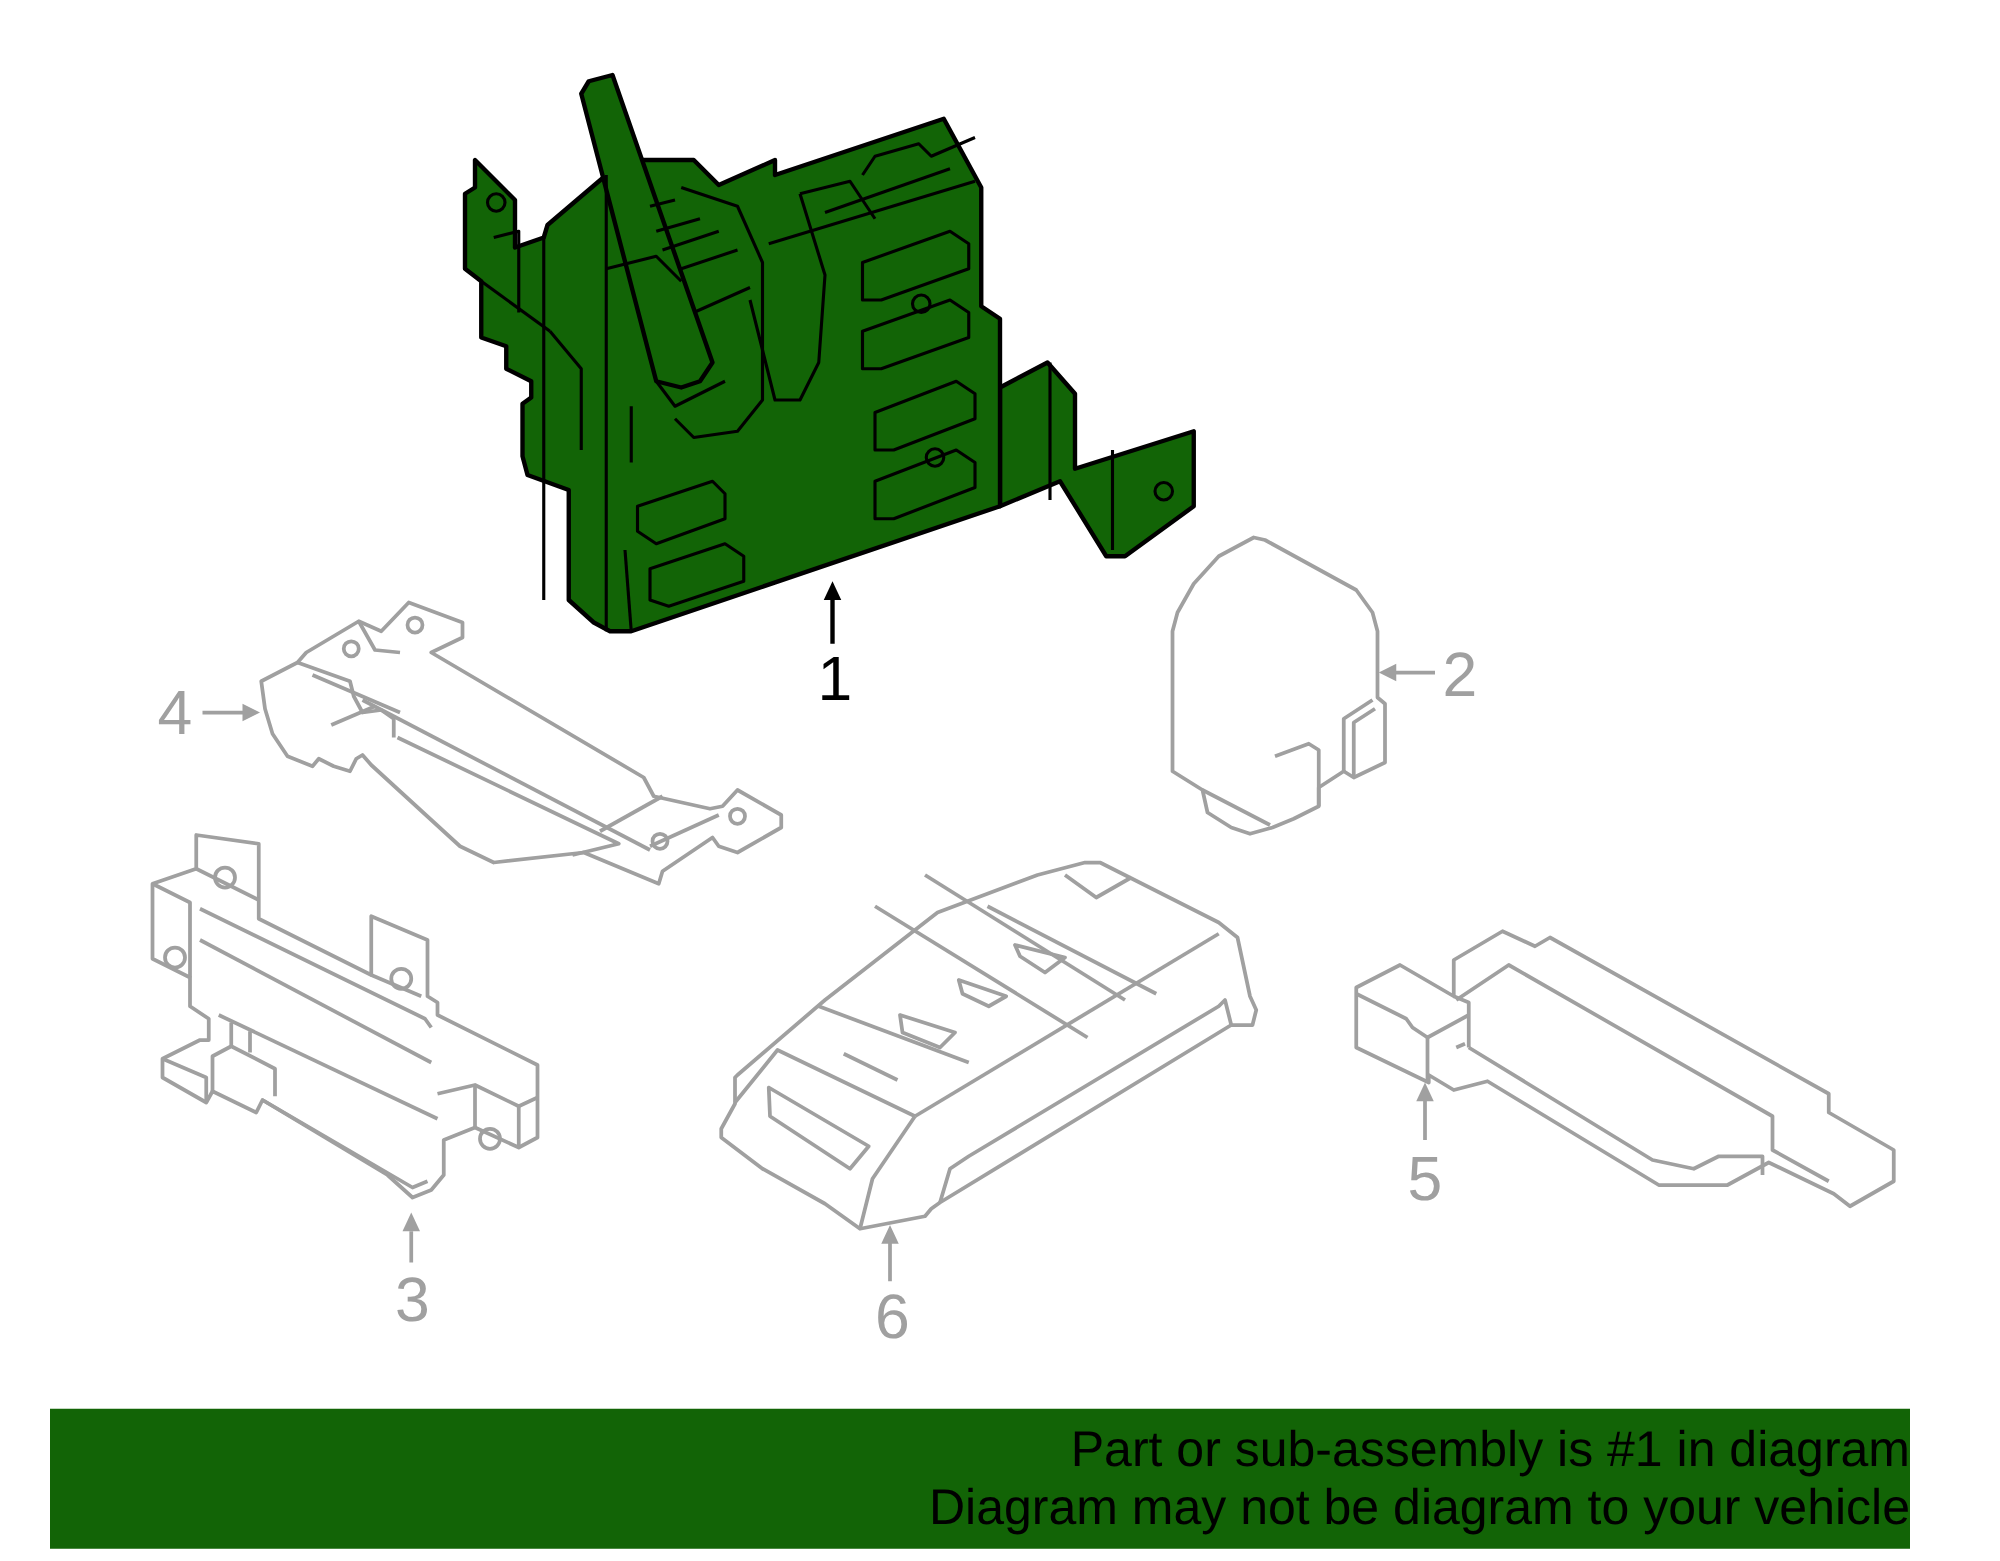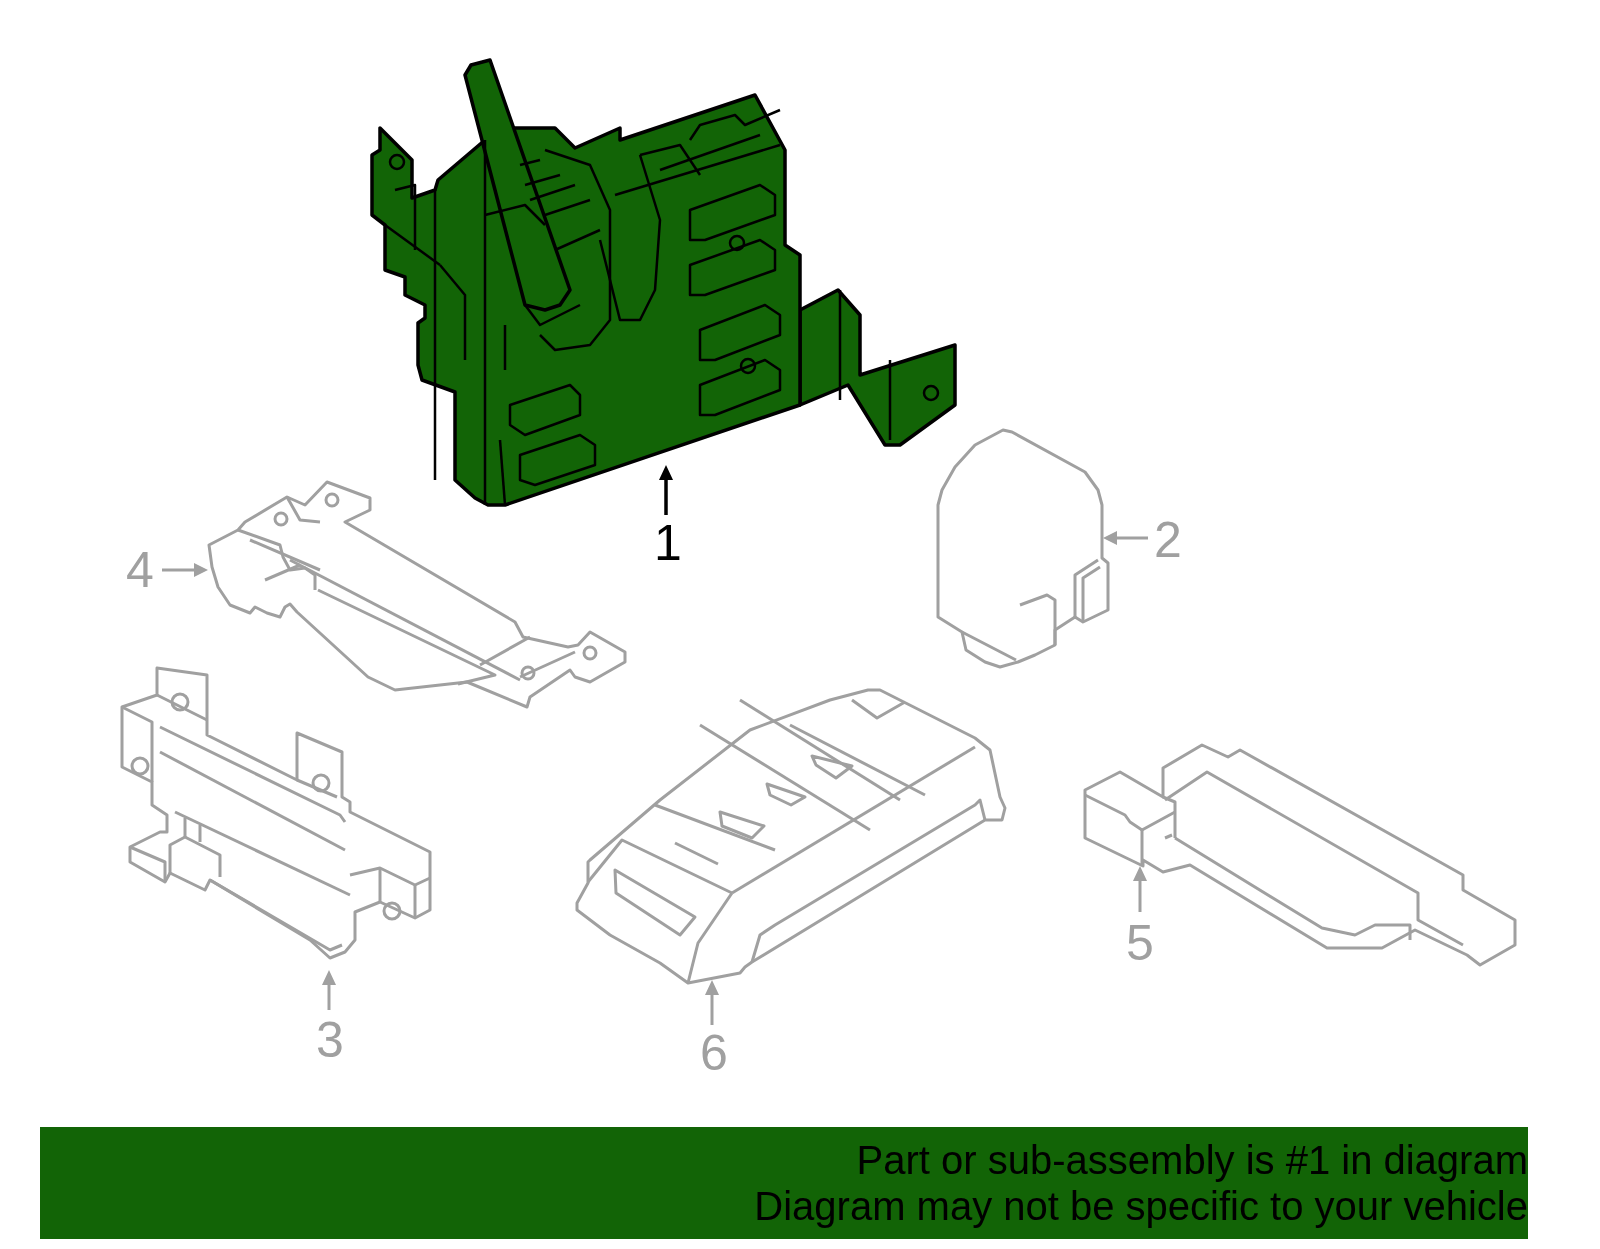--- a/index.html
+++ b/index.html
@@ -168,14 +168,14 @@
   <div class="callout highlight" style="left:654px; top:518px;">1</div>
   <div class="callout" style="left:1154px; top:515px;">2</div>
   <div class="callout" style="left:316px; top:1015px;">3</div>
   <div class="callout" style="left:126px; top:545px;">4</div>
   <div class="callout" style="left:1126px; top:918px;">5</div>
   <div class="callout" style="left:700px; top:1028px;">6</div>
 </div>
 
 <div class="banner">
   <div class="line">Part or sub-assembly is #1 in diagram</div>
-  <div class="line">Diagram may not be specific to your vehicle</div>
+  <div class="line">Diagram may not be diagram to your vehicle</div>
 </div>
 
 </body></html>

